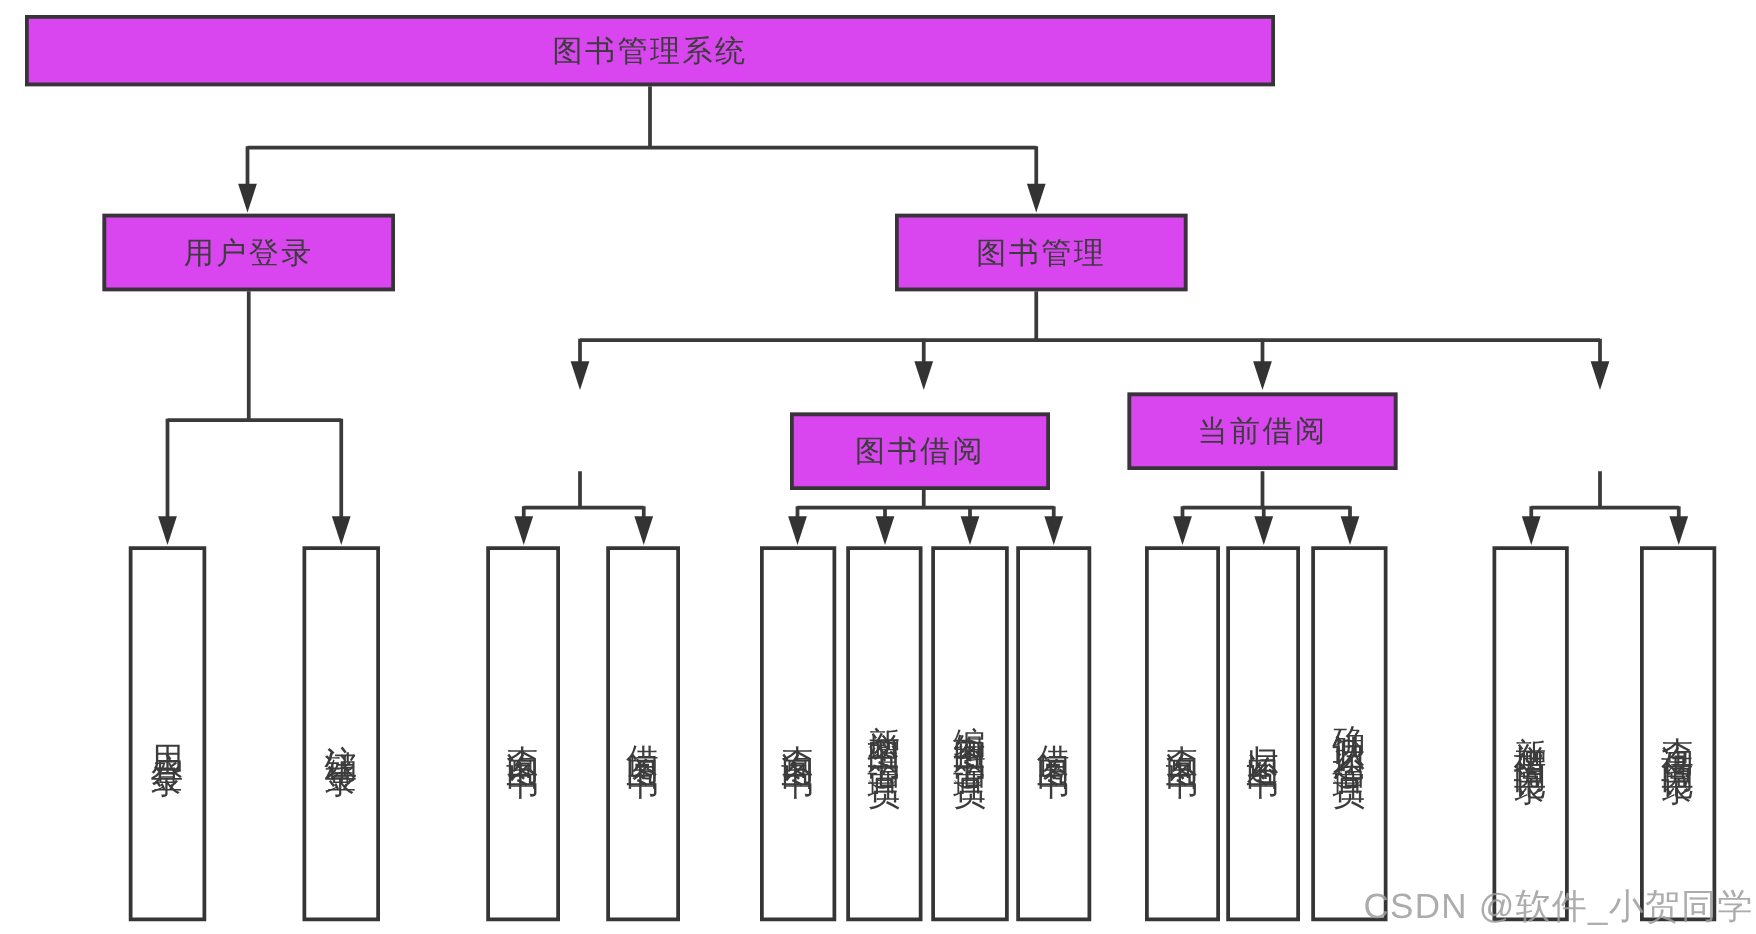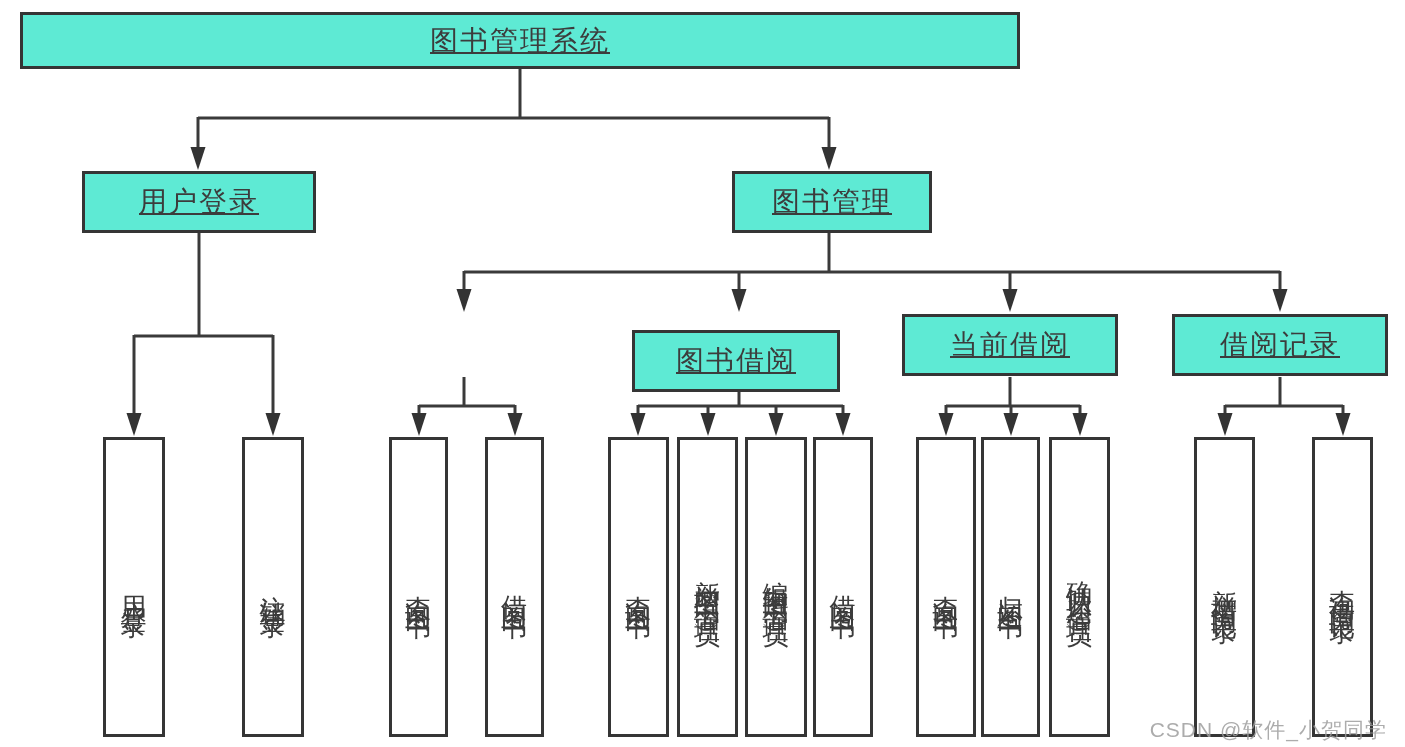--- a/index.html
+++ b/index.html
@@ -10,37 +10,37 @@
   }
   .canvas {
     position: relative; width: 1405px; height: 747px; background: #ffffff;
   }
   svg.connectors {
     position: absolute; left: 0; top: 0; width: 1405px; height: 747px;
   }
   svg.connectors path { stroke: #3a3a3a; stroke-width: 3; fill: none; }
   svg.connectors polygon { fill: #333333; stroke: none; }
   .node {
-    position: absolute; background: #5eead4; border: 3px solid #353535;
+    position: absolute; background: #d946ef; border: 3px solid #353535;
     display: flex; align-items: center; justify-content: center;
-    font-size: 28px; color: #3c3c3c; letter-spacing: 2px; white-space: nowrap; text-decoration: underline;
+    font-size: 24px; color: #3c3c3c; letter-spacing: 2px; white-space: nowrap;
   }
   .leaf {
     position: absolute; background: #ffffff; border: 3px solid #353535;
     top: 437px; height: 300px;
     display: flex; align-items: center; justify-content: center;
   }
   .leaf .vtext {
     writing-mode: vertical-rl; text-orientation: mixed;
     font-size: 26px; line-height: 1; letter-spacing: 6px;
     color: #3c3c3c; max-height: 292px;
   }
   .watermark {
-    position: absolute; right: 18px; bottom: 3px; z-index: 5;
-    font-size: 21px; letter-spacing: 1px; color: rgba(158,158,158,0.85);
+    position: absolute; right: 2px; bottom: 3px; z-index: 5;
+    font-size: 28px; letter-spacing: 1px; color: rgba(158,158,158,0.85);
     white-space: nowrap;
   }
 </style>
 </head>
 <body>
 
 <div class="canvas">
 
   <svg class="connectors" viewBox="0 0 1405 747" xmlns="http://www.w3.org/2000/svg">
 
@@ -100,25 +100,24 @@
     <path d="M1225 406 H1343"></path>
     <path d="M1225 405 V414"></path>
       <polygon points="1217.5,413 1232.5,413 1225,436"></polygon>
     <path d="M1343 405 V414"></path>
       <polygon points="1335.5,413 1350.5,413 1343,436"></polygon>
   </svg>
 
   <div class="node" style="left:20px; top:12px; width:1000px; height:57px;">图书管理系统</div>
 
   <div class="node" style="left:82px; top:171px; width:234px; height:62px;">用户登录</div>
-  <div class="node" style="left:732px; top:171px; width:200px; height:62px;">图书管理</div>
+  <div class="node" style="left:716px; top:171px; width:234px; height:62px;">图书管理</div>
 
   <div class="node" style="left:632px; top:330px; width:208px; height:62px;">图书借阅</div>
   <div class="node" style="left:902px; top:314px; width:216px; height:62px;">当前借阅</div>
-  <div class="node" style="left:1172px; top:314px; width:216px; height:62px;">借阅记录</div>
 
   <div class="leaf" style="left:103px; width:62px;">
     <span class="vtext">用户登录</span>
   </div>
   <div class="leaf" style="left:242px; width:62px;">
     <span class="vtext">注销登录</span>
   </div>
 
   <div class="leaf" style="left:389px; width:59px;">
     <span class="vtext">查询图书</span>

